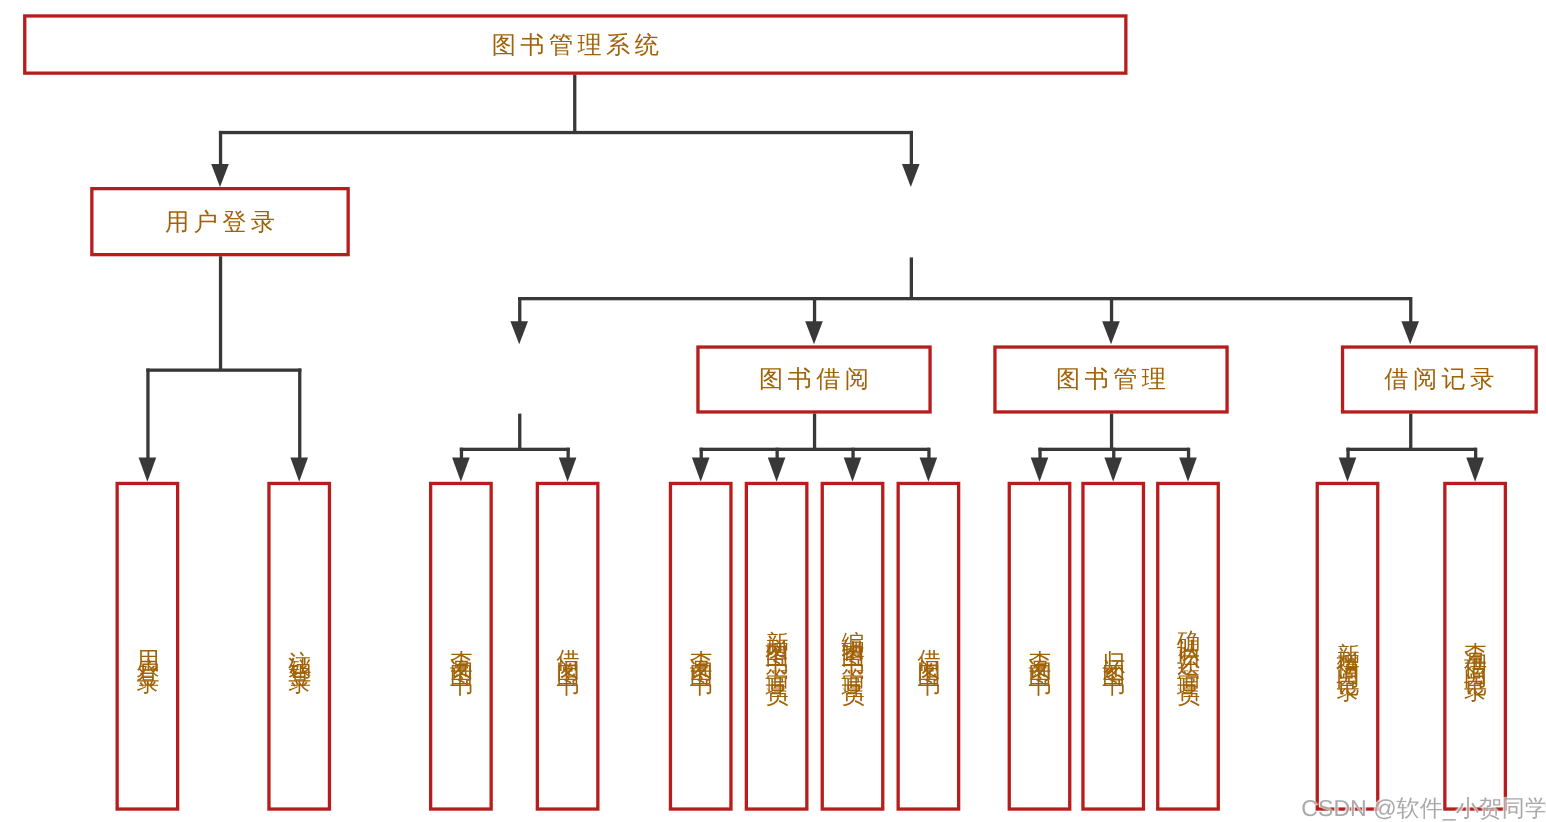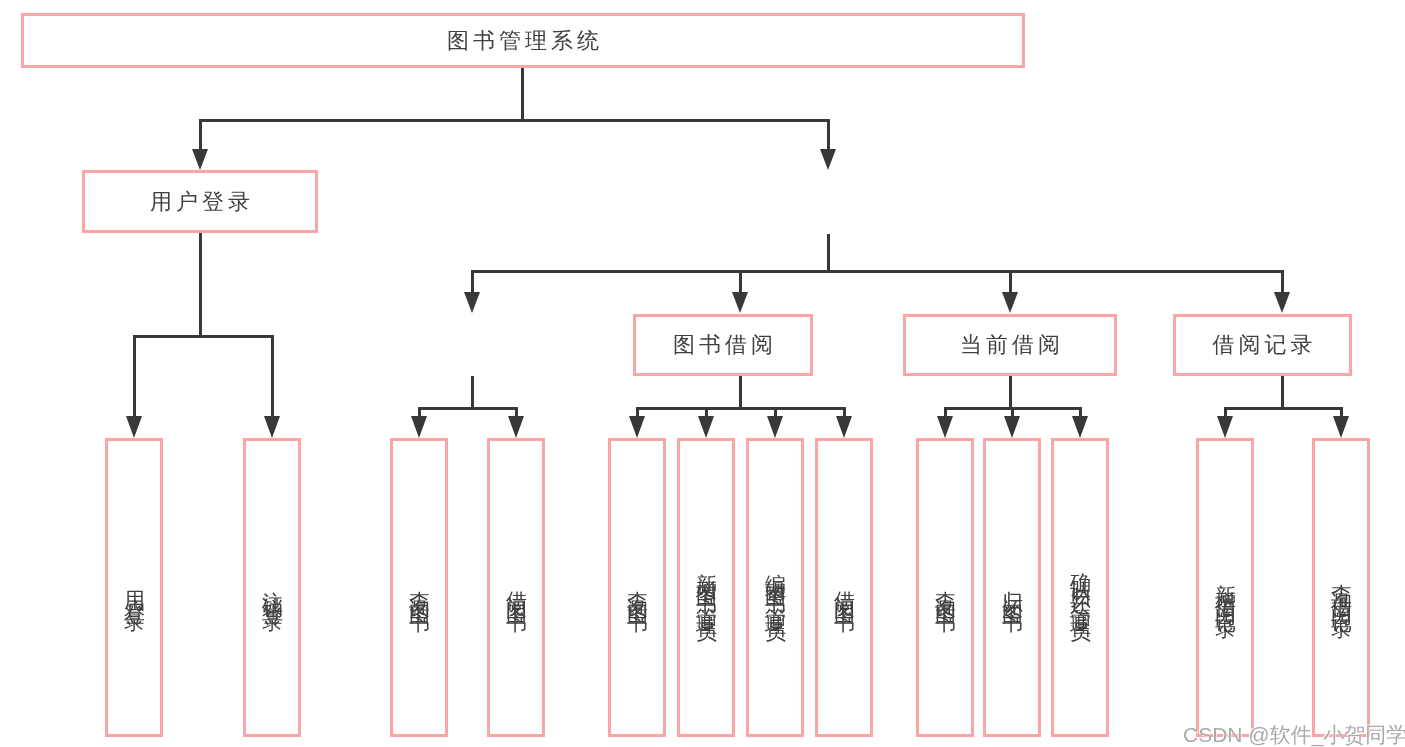--- a/index.html
+++ b/index.html
@@ -1,24 +1,23 @@
 <!DOCTYPE html>
 <html><head>
 <meta charset="utf-8">
 <style>
   html,body{margin:0;padding:0;background:#fff;}
   #stage{
     position:relative;width:1405px;height:747px;background:#ffffff;
     font-family:"Liberation Sans","DejaVu Sans",sans-serif;overflow:hidden;
   }
   .box{
-    position:absolute;box-sizing:border-box;border:3px solid #fca5a5;
+    position:absolute;box-sizing:border-box;border:3px solid #b91c1c;
     background:#ffffff;display:flex;align-items:center;justify-content:center;
-    color:#404040;
-    font-family:Liberation Serif, serif;
+    color:#a16207;
   }
   .hbox{font-size:22px;letter-spacing:4px;padding-left:4px;white-space:nowrap;}
   .vbox{
     writing-mode:vertical-rl;text-orientation:mixed;
     font-size:21px;letter-spacing:7px;line-height:1;
   }
   .vl{position:absolute;width:3px;background:#383838;}
   .hl{position:absolute;height:3px;background:#383838;}
   .arr{
     position:absolute;width:0;height:0;
@@ -59,23 +58,23 @@
   <div class="hl" style="left:471px;top:270px;width:812px;"></div>
   <div class="vl" style="left:471px;top:270px;height:23px;"></div>
   <div class="arr s" style="left:464px;top:292px;"></div>
   <div class="vl" style="left:739px;top:270px;height:23px;"></div>
   <div class="arr s" style="left:732px;top:292px;"></div>
   <div class="vl" style="left:1009px;top:270px;height:23px;"></div>
   <div class="arr s" style="left:1002px;top:292px;"></div>
   <div class="vl" style="left:1281px;top:270px;height:23px;"></div>
   <div class="arr s" style="left:1274px;top:292px;"></div>
 
-  <div class="box hbox" style="left:633px;top:314px;width:180px;height:62px;">图书借阅</div>
-  <div class="box hbox" style="left:903px;top:314px;width:214px;height:62px;">当前借阅</div>
-  <div class="box hbox" style="left:1173px;top:314px;width:179px;height:62px;">借阅记录</div>
+  <div class="box hbox" style="left:633px;top:314px;width:214px;height:62px;">图书借阅</div>
+  <div class="box hbox" style="left:903px;top:314px;width:214px;height:62px;">图书管理</div>
+  <div class="box hbox" style="left:1219px;top:314px;width:179px;height:62px;">借阅记录</div>
 
   <div class="vl" style="left:471px;top:376px;height:33px;"></div>
   <div class="hl" style="left:418px;top:407px;width:100px;"></div>
   <div class="vl" style="left:418px;top:407px;height:10px;"></div>
   <div class="arr" style="left:411px;top:416px;"></div>
   <div class="vl" style="left:515px;top:407px;height:10px;"></div>
   <div class="arr" style="left:508px;top:416px;"></div>
 
   <div class="vl" style="left:739px;top:376px;height:33px;"></div>
   <div class="hl" style="left:636px;top:407px;width:209px;"></div>

